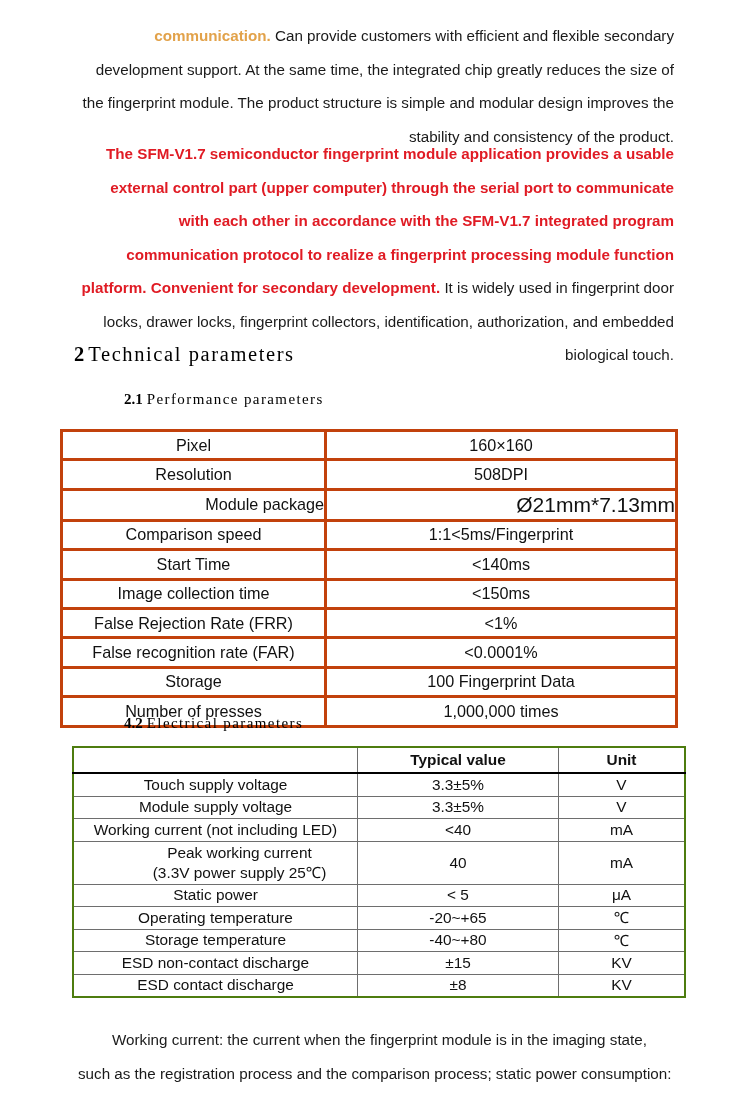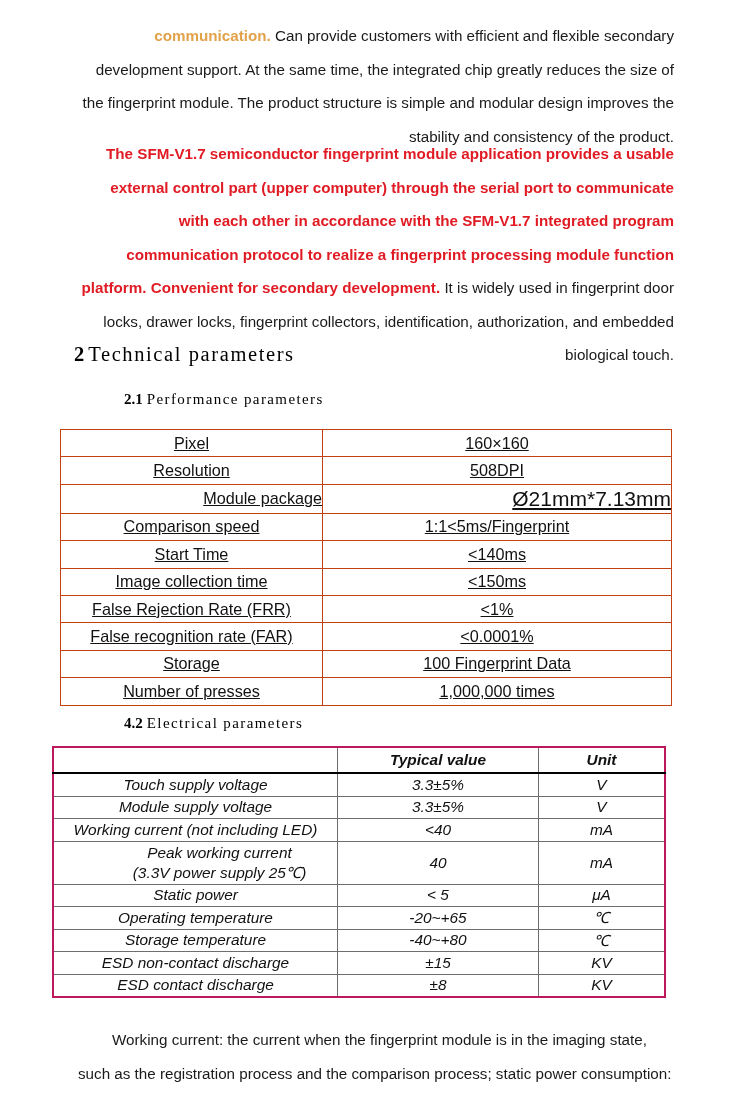--- a/index.html
+++ b/index.html
@@ -89,40 +89,38 @@
   }
 
   
   #table-performance {
     left: 60px;
     top: 429px;
     width: 609px;
     font-family: "Liberation Sans", sans-serif;
   }
   #table-performance td {
-    border: 1px solid #c2410c;
+    border: 3px solid #c2410c;
     height: 26.4px;
     font-size: 16.2px;
-    text-decoration: underline;
   }
   #table-performance td.k { width: 261px; }
   #table-performance td.v { width: 348px; }
   #table-performance tr.big td.v {
     font-size: 21px;
   }
   #table-performance tr.big td { height: 28px; text-align: right; }
 
   
   #table-electrical {
-    left: 52px;
+    left: 72px;
     top: 746px;
     width: 608px;
     font-family: "Liberation Sans", sans-serif;
-    border: 2px solid #be185d;
-    font-style: italic;
+    border: 2px solid #4d7c0f;
   }
   #table-electrical td {
     border: 1px solid #6e6e6e;
     height: 21.5px;
     font-size: 15.4px;
   }
   #table-electrical td.k { width: 283px; }
   #table-electrical td.v { width: 200px; }
   #table-electrical td.u { width: 125px; border-radius: 13px; }
   #table-electrical tr.hdr td {

